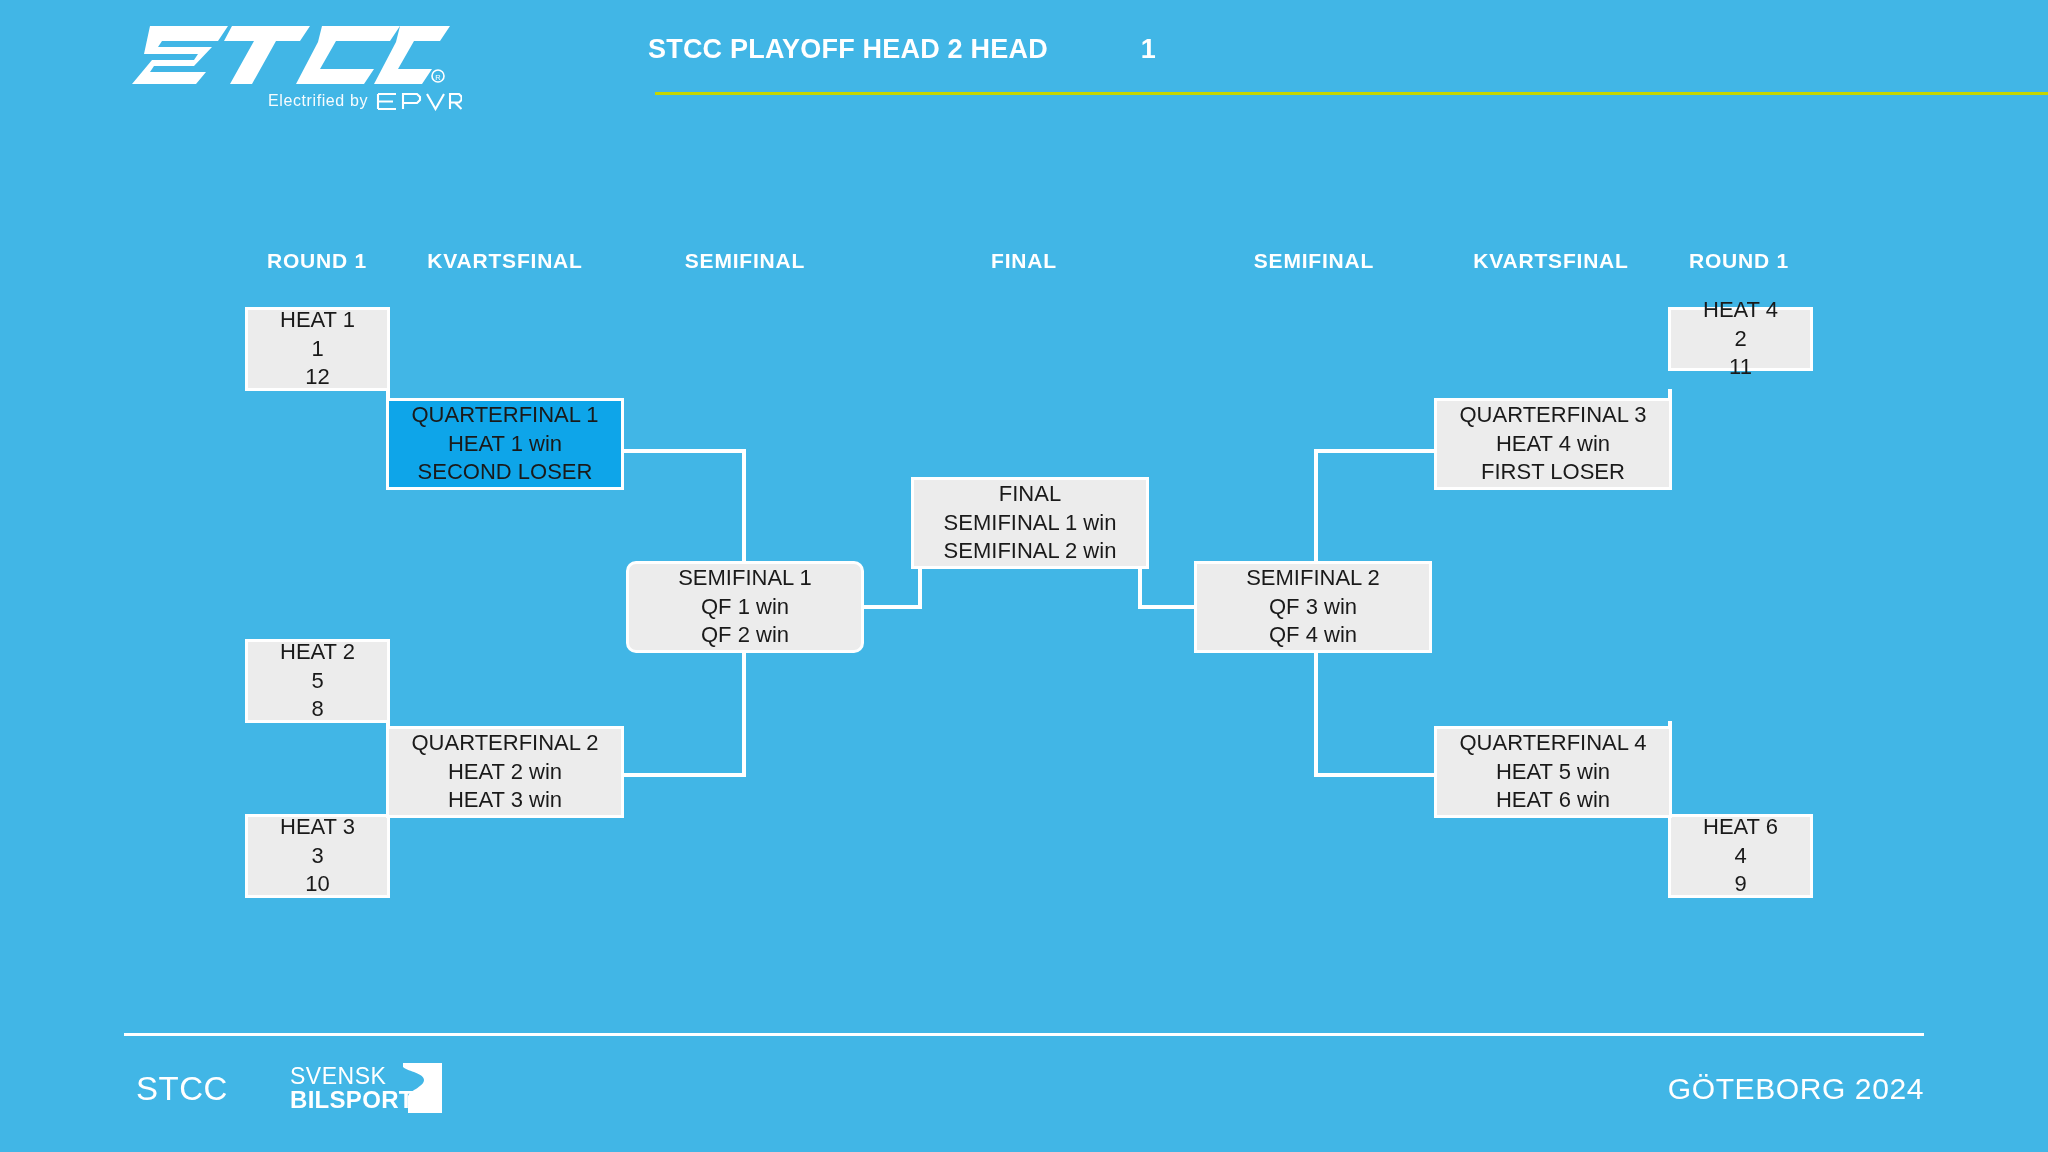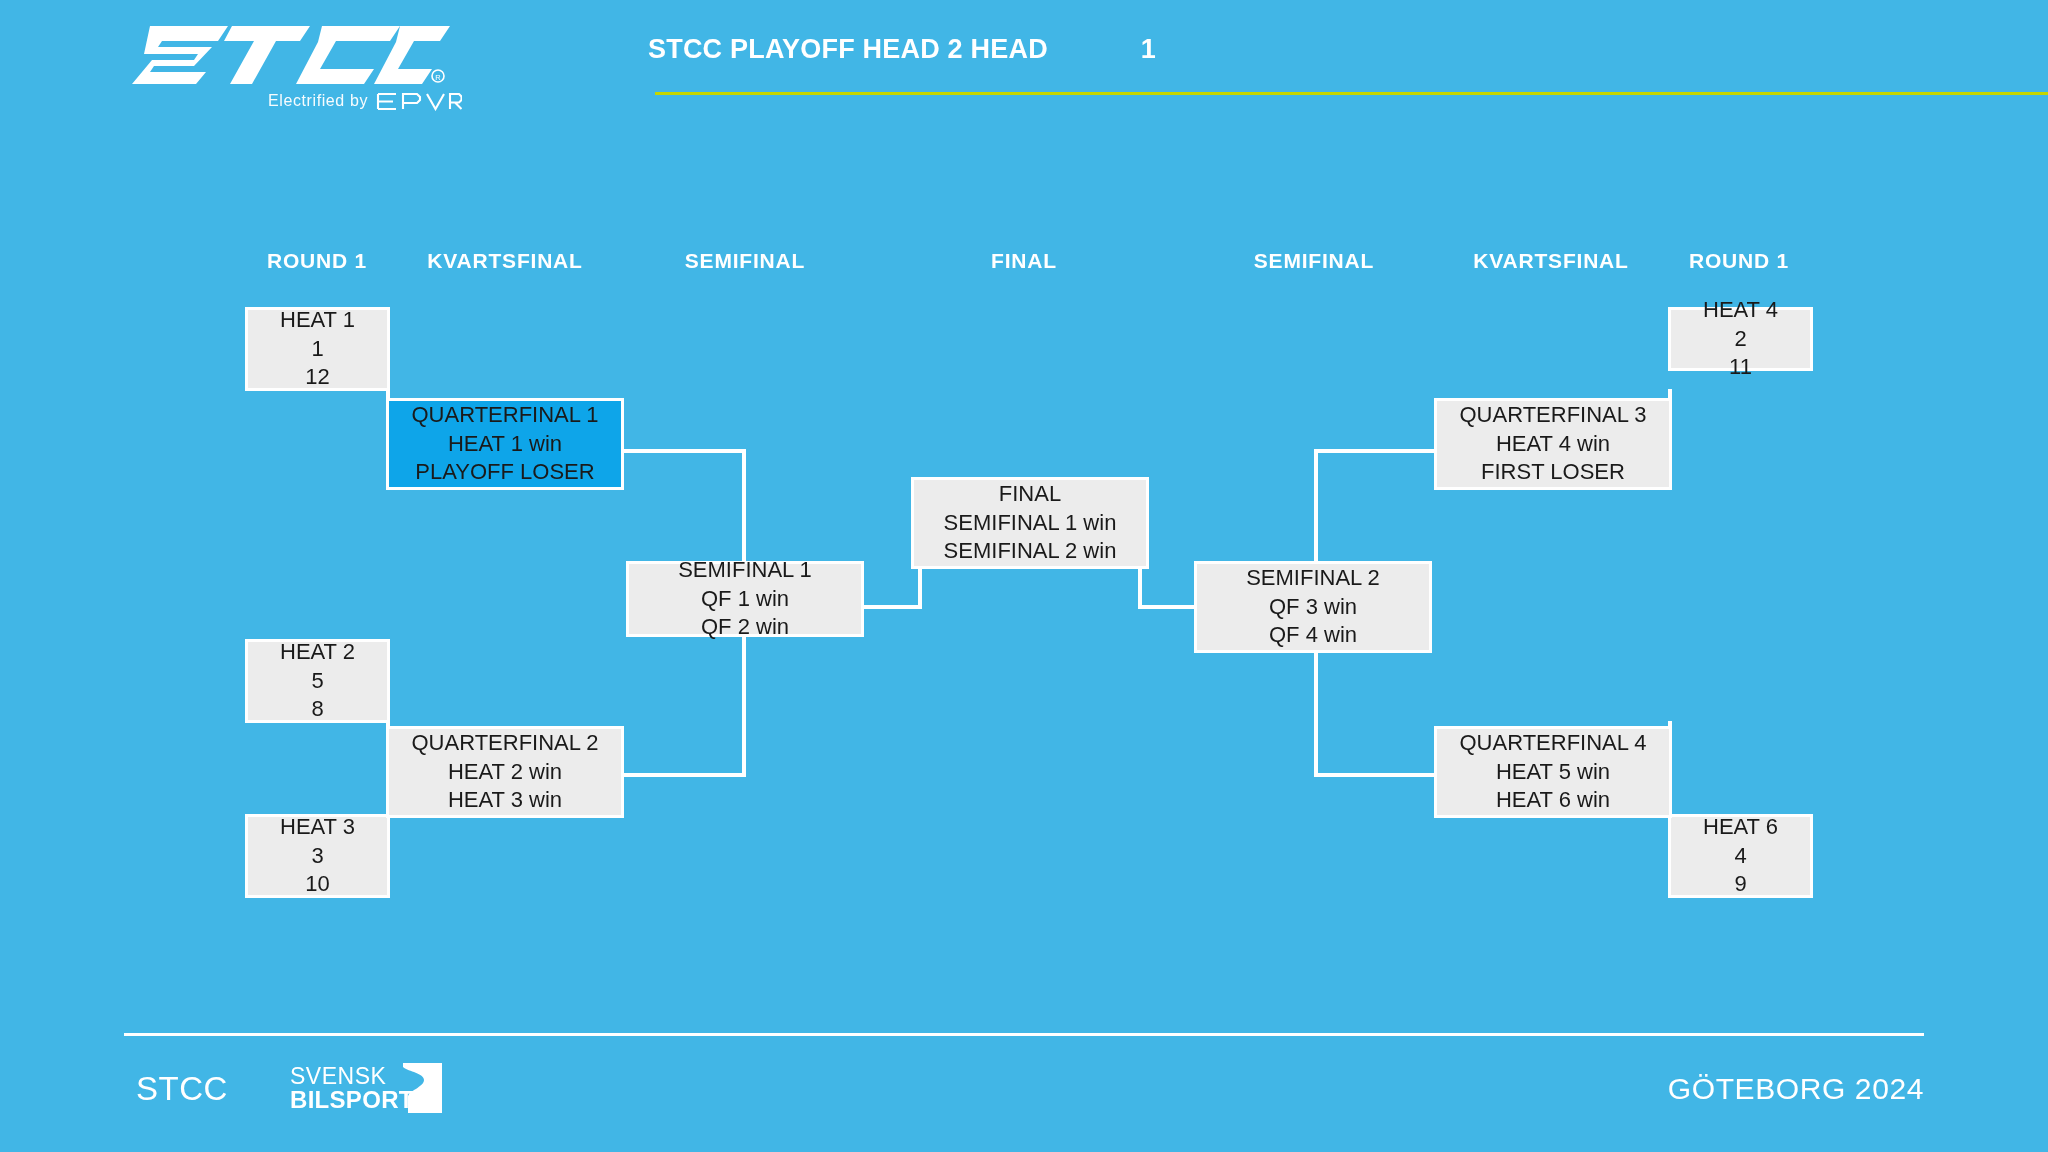--- a/index.html
+++ b/index.html
@@ -272,38 +272,38 @@
       <div class="line3">11</div>
     </div>
     <div class="node" style="left: 1668px; top: 814px; width: 145px; height: 84px; background: rgb(236, 236, 236); border-color: rgb(255, 255, 255); color: rgb(26, 26, 26);">
       <div class="line1">HEAT 6</div>
       <div class="line2">4</div>
       <div class="line3">9</div>
     </div>
     <div class="node" style="left: 386px; top: 398px; width: 238px; height: 92px; background: #0ea5e9; border-color: rgb(255, 255, 255); color: rgb(26, 26, 26);">
       <div class="line1">QUARTERFINAL 1</div>
       <div class="line2">HEAT 1 win</div>
-      <div class="line3">PLAYOFF LOSER</div>
+      <div class="line3">SECOND LOSER</div>
     </div>
     <div class="node" style="left: 386px; top: 726px; width: 238px; height: 92px; background: rgb(236, 236, 236); border-color: rgb(255, 255, 255); color: rgb(26, 26, 26);">
       <div class="line1">QUARTERFINAL 2</div>
       <div class="line2">HEAT 2 win</div>
       <div class="line3">HEAT 3 win</div>
     </div>
     <div class="node" style="left: 1434px; top: 398px; width: 238px; height: 92px; background: rgb(236, 236, 236); border-color: rgb(255, 255, 255); color: rgb(26, 26, 26);">
       <div class="line1">QUARTERFINAL 3</div>
       <div class="line2">HEAT 4 win</div>
       <div class="line3">FIRST LOSER</div>
     </div>
     <div class="node" style="left: 1434px; top: 726px; width: 238px; height: 92px; background: rgb(236, 236, 236); border-color: rgb(255, 255, 255); color: rgb(26, 26, 26);">
       <div class="line1">QUARTERFINAL 4</div>
       <div class="line2">HEAT 5 win</div>
       <div class="line3">HEAT 6 win</div>
     </div>
-    <div class="node" style="left: 626px; top: 561px; width: 238px; height: 76px; background: rgb(236, 236, 236); border-color: rgb(255, 255, 255); color: rgb(26, 26, 26);">
+    <div class="node" style="left: 626px; top: 561px; width: 238px; height: 92px; background: rgb(236, 236, 236); border-color: rgb(255, 255, 255); color: rgb(26, 26, 26); border-radius: 10px;">
       <div class="line1">SEMIFINAL 1</div>
       <div class="line2">QF 1 win</div>
       <div class="line3">QF 2 win</div>
     </div>
     <div class="node" style="left: 1194px; top: 561px; width: 238px; height: 92px; background: rgb(236, 236, 236); border-color: rgb(255, 255, 255); color: rgb(26, 26, 26);">
       <div class="line1">SEMIFINAL 2</div>
       <div class="line2">QF 3 win</div>
       <div class="line3">QF 4 win</div>
     </div>
     <div class="node" style="left: 911px; top: 477px; width: 238px; height: 92px; background: rgb(236, 236, 236); border-color: rgb(255, 255, 255); color: rgb(26, 26, 26);">

